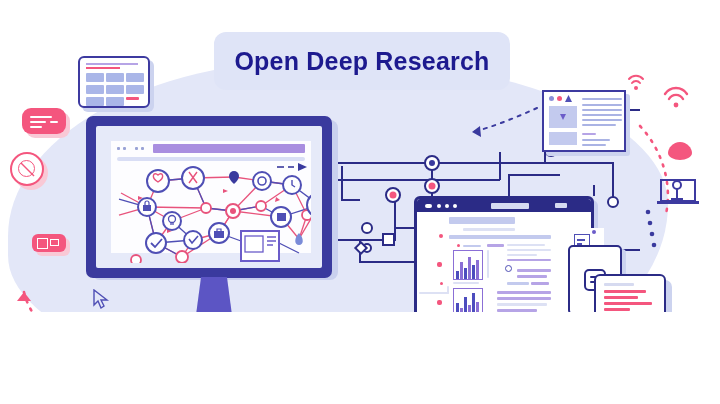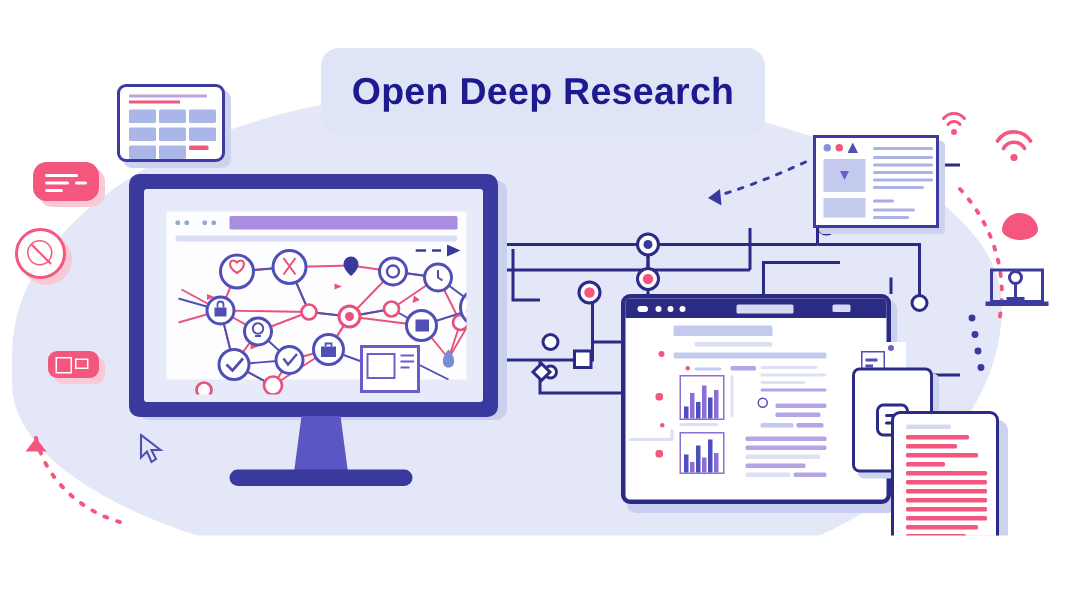--- a/index.html
+++ b/index.html
@@ -3,21 +3,21 @@
 <meta charset="utf-8">
 <style>
   html,body{margin:0;padding:0;}
   body{
     width:720px;height:404px;
     background:#ffffff;
     font-family:"Liberation Sans", sans-serif;
     overflow:hidden;
     position:relative;
   }
-  #stage{position:absolute;left:0;top:0;width:720px;height:357px;overflow:hidden;background:#fff;}
+  #stage{position:absolute;left:0;top:0;width:720px;height:312px;overflow:hidden;background:#fff;}
   .abs{position:absolute;}
 
   
   .blob{
     position:absolute;
     background:#e3e7f8;
     border-radius:50%;
   }
   #blobMain{left:8px;top:60px;width:660px;height:330px;
     border-radius:48% 52% 44% 56% / 55% 45% 58% 42%;}

